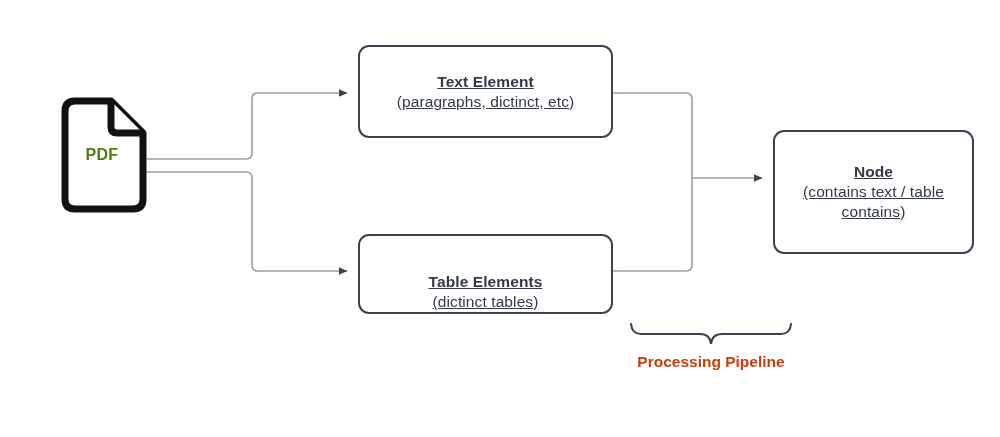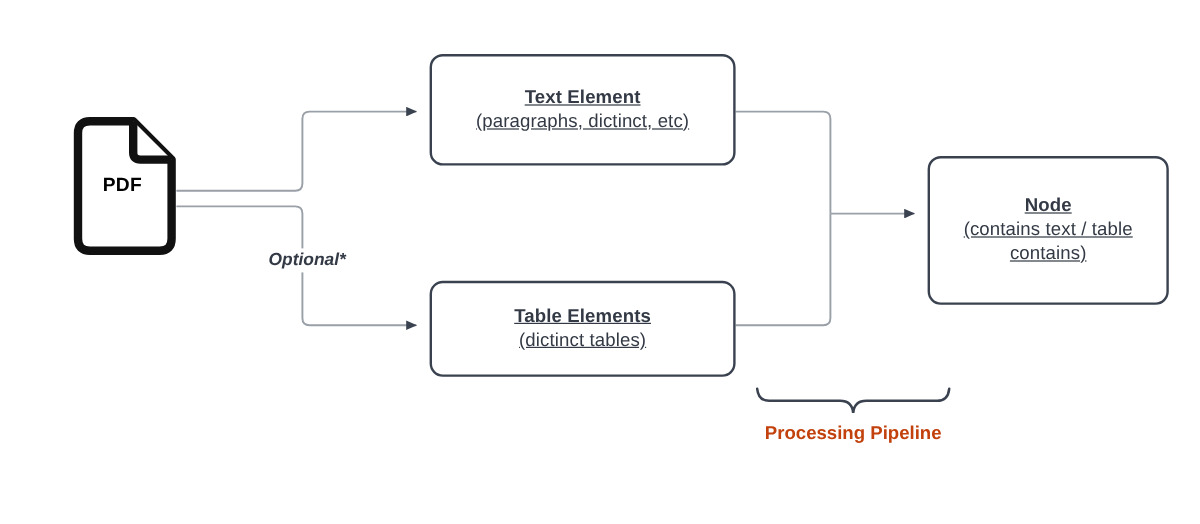--- a/index.html
+++ b/index.html
@@ -57,20 +57,21 @@
     left: 358px;
     top: 45px;
     width: 255px;
     height: 93px;
   }
   #box-table-elements {
     left: 358px;
     top: 234px;
     width: 255px;
     height: 80px;
+    justify-content: flex-end;
   }
   #box-node {
     left: 773px;
     top: 130px;
     width: 201px;
     height: 124px;
   }
   #pdf-icon {
     position: absolute;
     left: 57px;
@@ -83,21 +84,21 @@
     position: absolute;
     left: 57px;
     top: 97px;
     width: 90px;
     height: 116px;
     display: flex;
     align-items: center;
     justify-content: center;
     font-size: 16px;
     font-weight: bold;
-    color: #000000;
+    color: #4d7c0f;
     letter-spacing: 0.3px;
     z-index: 4;
     padding-right: 0;
     box-sizing: border-box;
   }
   #optional-label {
     position: absolute;
     left: 205px;
     top: 207px;
     width: 96px;
@@ -160,21 +161,20 @@
              L781,334
              Q790,334 791,324" fill="none" stroke="#3a4250" stroke-width="2.1" stroke-linecap="round"></path>
   </svg>
 
   <svg id="pdf-icon" viewBox="0 0 90 116">
     <path d="M8,14 Q8,4 18,4 L54,4 L86,36 L86,102 Q86,112 76,112 L18,112 Q8,112 8,102 Z" fill="#ffffff" stroke="#111111" stroke-width="7" stroke-linejoin="round"></path>
     <path d="M54,4 L54,30 Q54,36 60,36 L86,36" fill="#ffffff" stroke="#111111" stroke-width="7" stroke-linejoin="round"></path>
   </svg>
   <div id="pdf-label">PDF</div>
 
-  <div id="optional-label">Optional*</div>
 
   <div class="node-box" id="box-text-element">
     <div class="node-title">Text Element</div>
     <div class="node-sub">(paragraphs, dictinct, etc)</div>
   </div>
 
   <div class="node-box" id="box-table-elements">
     <div class="node-title">Table Elements</div>
     <div class="node-sub">(dictinct tables)</div>
   </div>

